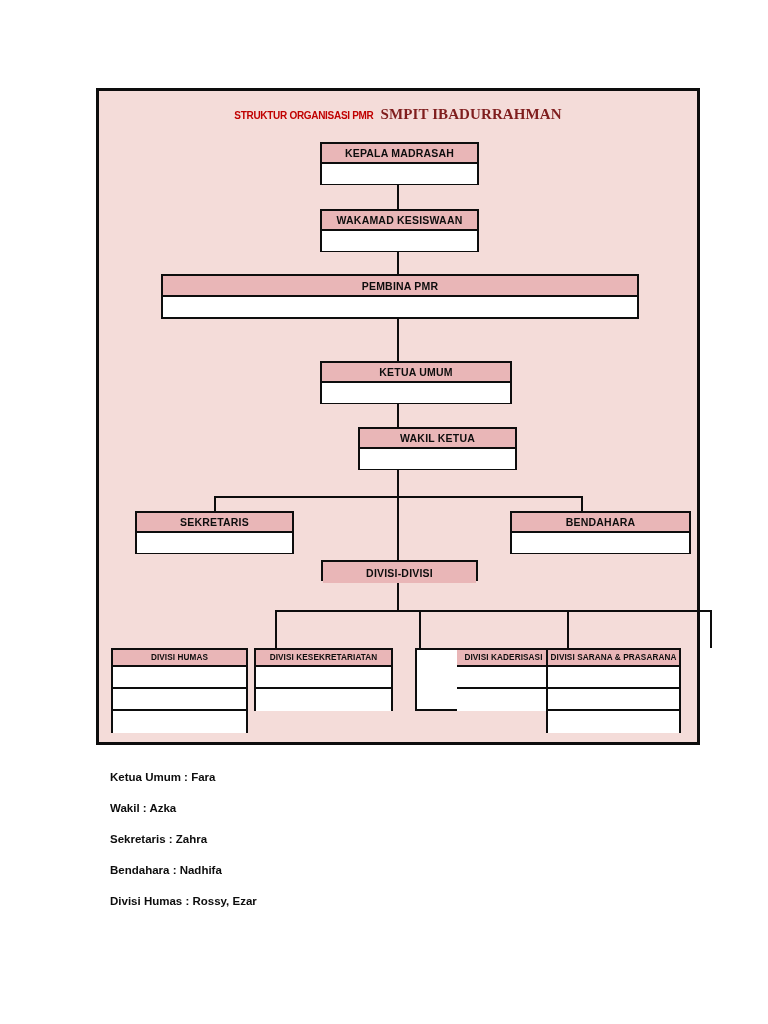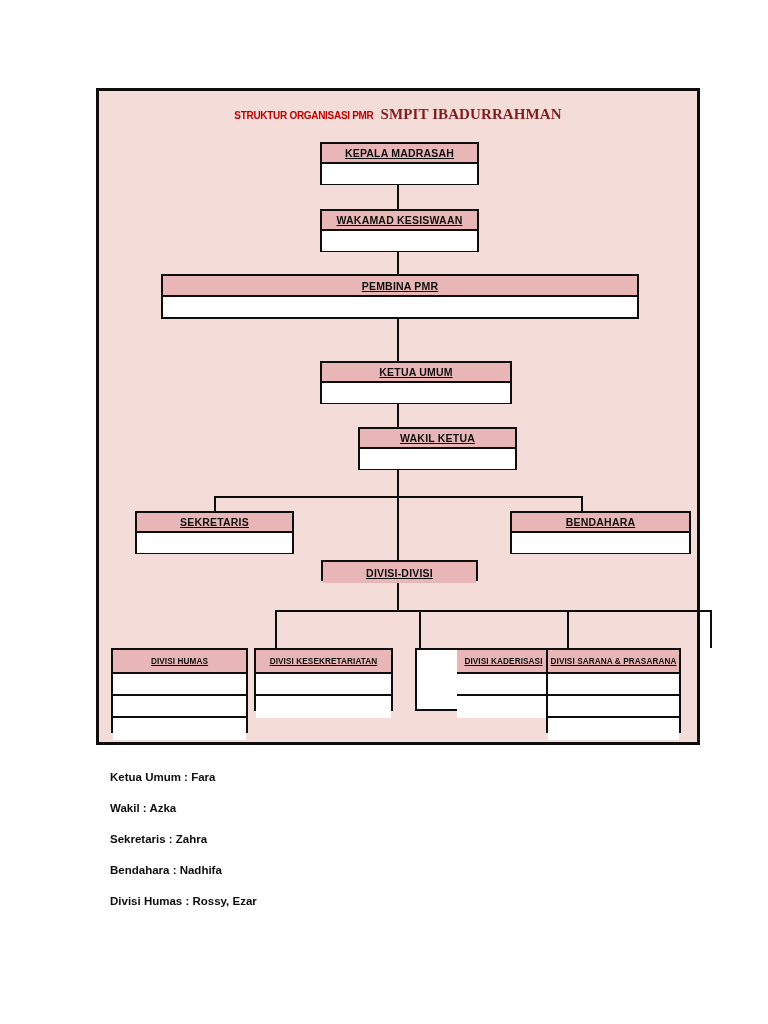--- a/index.html
+++ b/index.html
@@ -75,21 +75,20 @@
     box-sizing: border-box;
     text-align: center;
     font-family: "Liberation Sans", sans-serif;
     font-weight: bold;
     color: #0d0d0d;
     display: flex;
     align-items: center;
     justify-content: center;
     white-space: nowrap;
     overflow: hidden;
-    text-decoration: underline;
   }
   .node-header.last { border-bottom: none; }
   .node-row {
     background: #ffffff;
     box-sizing: border-box;
     border-bottom: 2px solid #0d0d0d;
   }
   .node-row.last { border-bottom: none; }
 
   
@@ -97,21 +96,21 @@
   .lvl-main > .node-row { height: 20px; }
 
   
   #node-pembina > .node-header { height: 21px; font-size: 10.5px; letter-spacing: 0.2px; }
   #node-pembina > .node-row { height: 20px; }
 
   
   #node-divisi-divisi > .node-header { height: 21px; font-size: 10.5px; letter-spacing: 0.2px; }
 
   
-  .division > .node-header { height: 24px; font-size: 8.2px; letter-spacing: 0.1px; }
+  .division > .node-header { height: 17px; font-size: 8.2px; letter-spacing: 0.1px; }
   .division > .node-row { height: 22px; }
 
   
   #roster {
     position: absolute;
     left: 86px;
     top: 762px;
     width: 600px;
   }
   .roster-item {

